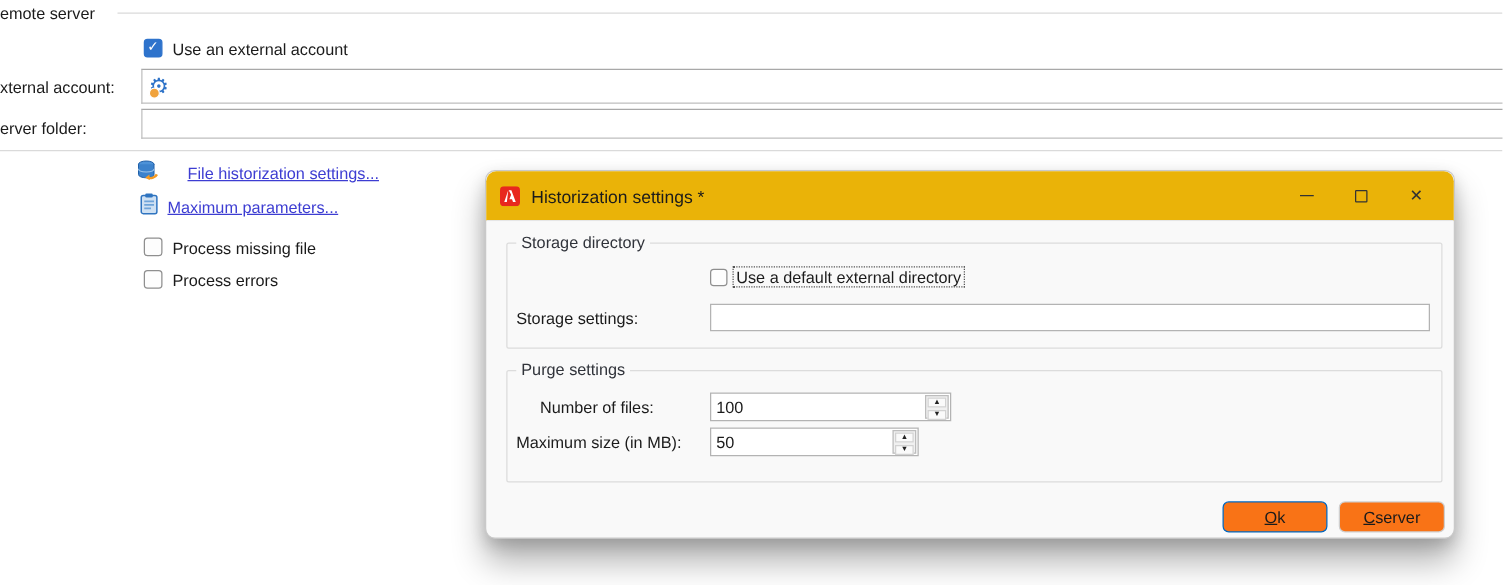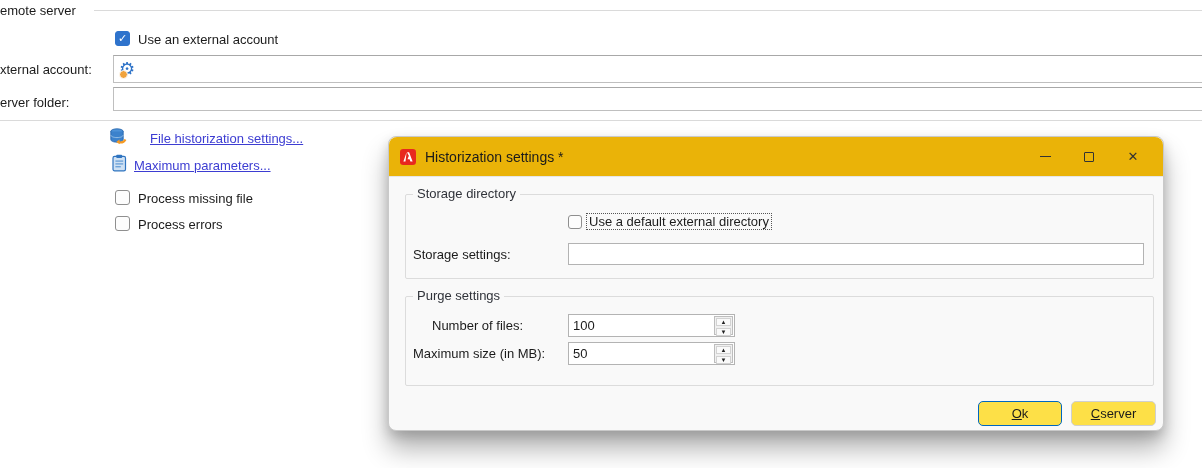--- a/index.html
+++ b/index.html
@@ -77,21 +77,21 @@
     position:absolute; right:2px; top:2px; bottom:2px; width:19px;
     background:#f0f0f0; border:1px solid #bdbdbd; display:flex; flex-direction:column;
   }
   .spin-btn {
     flex:1; margin:1px; background:#fafafa; border:1px solid #d2d2d2;
     display:flex; align-items:center; justify-content:center;
     font-size:6px; line-height:1; color:#222; cursor:pointer;
   }
 
   .dlg-btn {
-    position:absolute; height:25px; background:#fde047; border:1px solid #cfcfcf;
+    position:absolute; height:25px; background:#f97316; border:1px solid #cfcfcf;
     border-radius:5px; display:flex; align-items:center; justify-content:center;
     font-size:13px; color:#1b1b1b; cursor:pointer;
   }
   .dlg-btn.default { border:1.5px solid #0067c0; }
   .mn { text-decoration:underline; }
 </style>
 </head>
 <body>
 
 <span class="form-label" style="left:0px; top:3px;">emote server</span>
@@ -166,21 +166,21 @@
   <div class="cb" style="left:179px; top:78px; width:14px; height:14px;"></div>
   <span class="dlg-label cb-label-focus" style="left:198px; top:77px;">Use a default external directory</span>
   <span class="dlg-label" style="left:24px; top:110px;">Storage settings:</span>
   <input class="dlg-input" style="left: 179px; top: 106px; width: 576px; height: 22px;" value="">
 
   <div class="groupbox" style="left:16px; top:159px; width:749px; height:90px;">
     <span class="groupbox-label">Purge settings</span>
   </div>
 
   <span class="dlg-label" style="left:18px; top:181px;margin-left:25px;">Number of files:</span>
-  <div class="spin-wrap" style="left:179px; top:177px; width:167px; height:23px;">
+  <div class="spin-wrap" style="left:179px; top:177px; width:193px; height:23px;">
     <input value="100" style="">
     <div class="spin-box">
       <div class="spin-btn">
           <span>▲</span>
         </div>
       <div class="spin-btn">
           <span>▼</span>
         </div>
     </div>
   </div>

